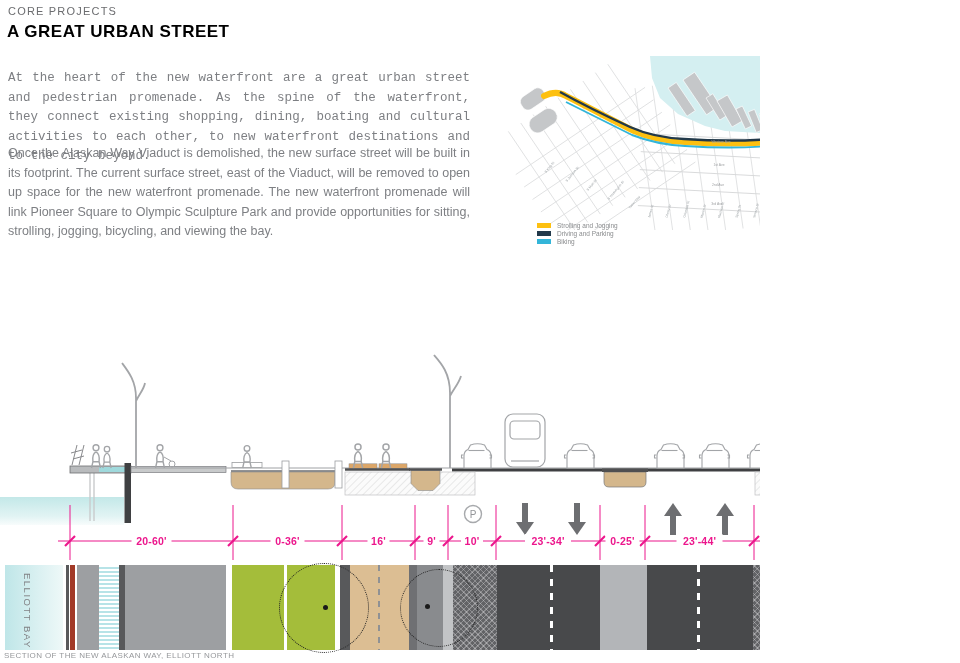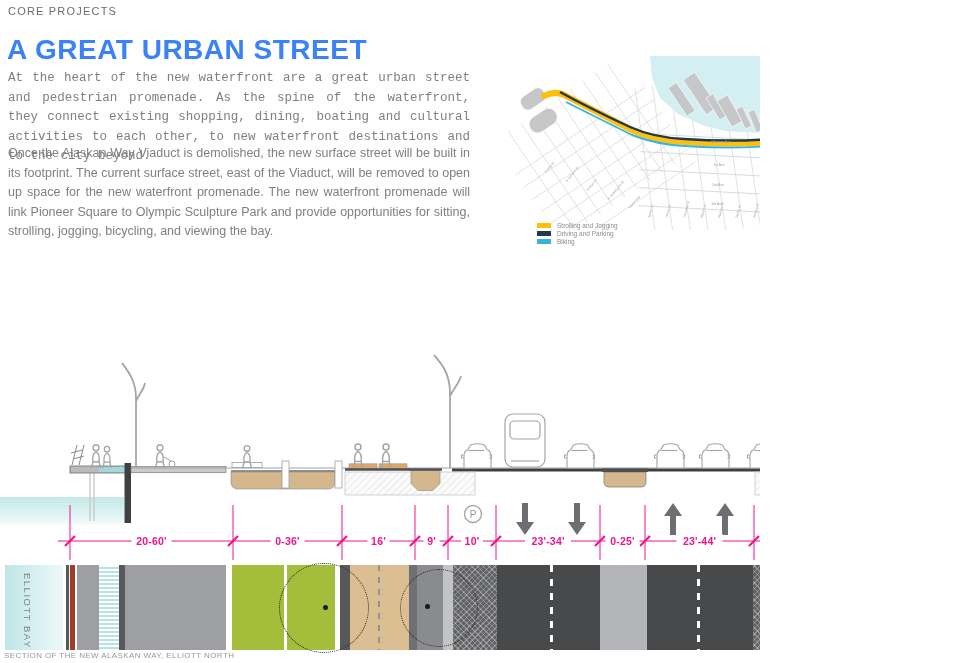--- a/index.html
+++ b/index.html
@@ -1,21 +1,21 @@
 <!DOCTYPE html>
 <html><head>
 <meta charset="utf-8">
 <style>
   html,body{margin:0;padding:0;background:#fff;}
   #page{position:relative;width:760px;height:663px;background:#fff;overflow:hidden;
         font-family:"Liberation Sans","DejaVu Sans",sans-serif;}
   .abs{position:absolute;}
   
   #eyebrow{left:8px;top:5px;font-size:11px;letter-spacing:1.2px;color:#6b6c6f;font-weight:500;}
-  #title{left:7px;top:22px;font-size:28px;font-weight:bold;color:#3b82f6;letter-spacing:.5px;margin-top:12px;}
+  #title{left:7px;top:22px;font-size:17px;font-weight:bold;color:#000000;letter-spacing:.5px;}
   .para{left:8px;width:462px;font-size:12.5px;line-height:19.5px;color:#7d7f83;text-align:justify;}
   #para1{top:69px;font-family:Liberation Mono, monospace;}
   #para2{top:144px;}
   
   #legend{left:537px;top:221px;}
   .leg-row{display:flex;align-items:center;height:8px;margin-bottom:0px;}
   .leg-sw{width:14px;height:5px;margin-right:6px;}
   .leg-sw.y{background:#fdc010;} .leg-sw.n{background:#22394a;} .leg-sw.c{background:#33b5d9;}
   .leg-lb{font-size:6.5px;color:#8a8c8e;}
   

